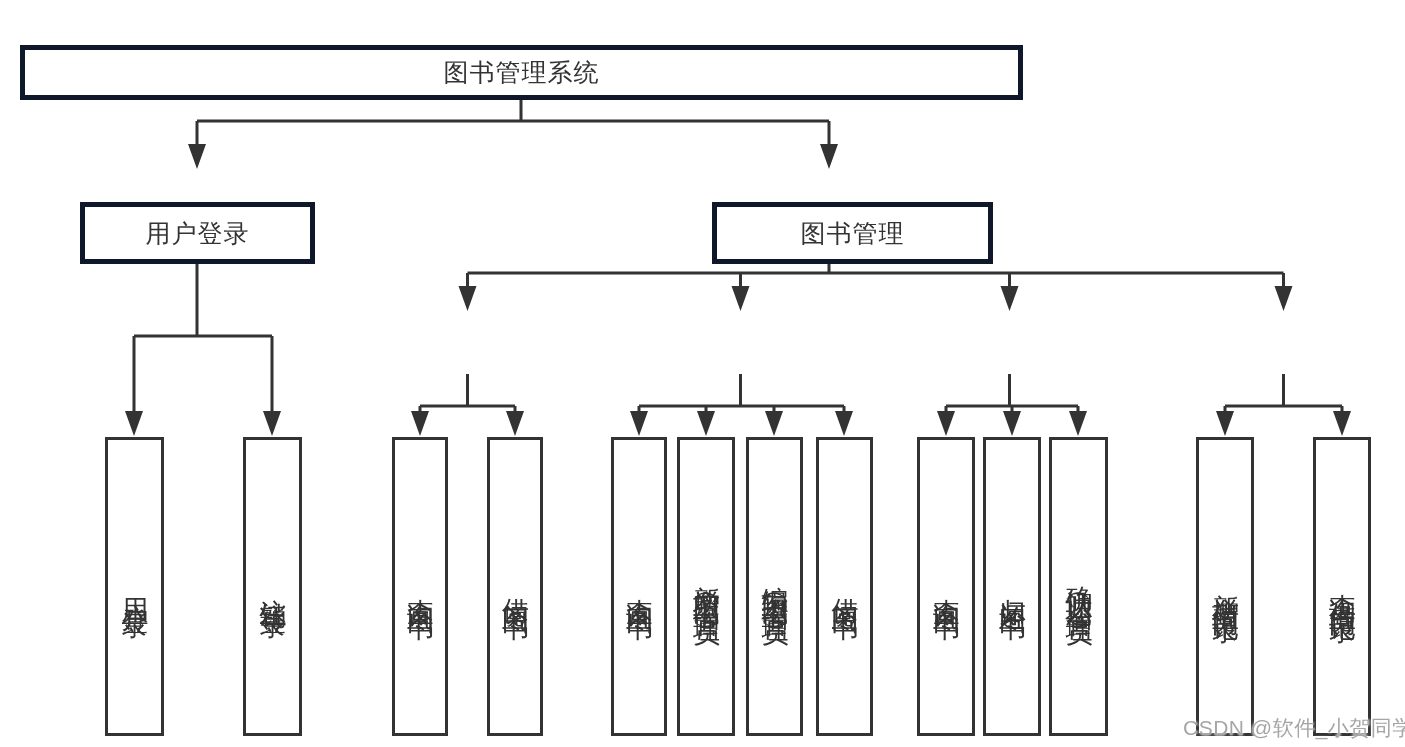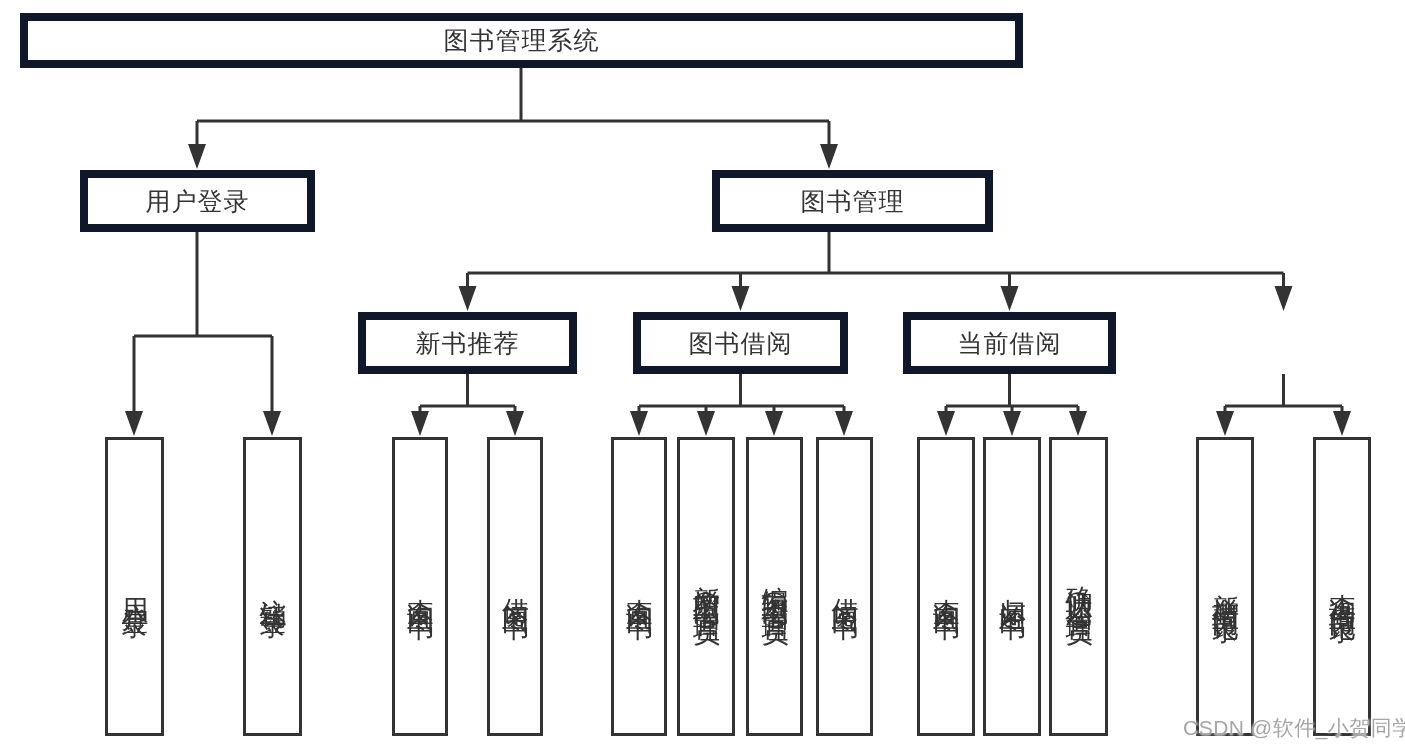--- a/index.html
+++ b/index.html
@@ -3,23 +3,23 @@
 <meta charset="utf-8">
 <style>
   html,body { margin:0; padding:0; background:#ffffff; }
   .stage {
     position:relative; width:1405px; height:747px; background:#ffffff;
     font-family:"Liberation Sans", sans-serif; overflow:hidden;
   }
   .wires { position:absolute; left:0; top:0; }
   .node {
     position:absolute; box-sizing:border-box;
-    border:8px solid #0f172a; background:#ffffff;
+    border:5px solid #0f172a; background:#ffffff;
     display:flex; align-items:center; justify-content:center;
-    font-size:25px; color:#333333; letter-spacing:1px; white-space:nowrap;
+    font-size:25px; color:#333333; letter-spacing:1px; white-space:nowrap;margin-top:32px;
   }
   .leaf {
     position:absolute; top:437px; height:299px; box-sizing:border-box;
     border:3px solid #333333; background:#ffffff;
     display:flex; align-items:center; justify-content:center;
   }
   .vtext {
     writing-mode:vertical-rl; text-orientation:mixed;
     font-size:27px; letter-spacing:5px; line-height:1;
     color:#333333; white-space:nowrap;
@@ -54,23 +54,20 @@
              M937 411 H955 L946 436 Z M1003 411 H1021 L1012 436 Z
              M1069 411 H1087 L1078 436 Z M1216 411 H1234 L1225 436 Z
              M1333 411 H1351 L1342 436 Z"></path>
   </svg>
 
   <div class="node" style="left:20px; top:13px; width:1003px; height:55px;">图书管理系统</div>
 
   <div class="node" style="left:80px; top:170px; width:235px; height:62px;">用户登录</div>
   <div class="node" style="left:712px; top:170px; width:281px; height:62px;">图书管理</div>
 
-  <div class="node" style="left:358px; top:312px; width:219px; height:62px;">新书推荐</div>
-  <div class="node" style="left:633px; top:312px; width:215px; height:62px;">图书借阅</div>
-  <div class="node" style="left:903px; top:312px; width:213px; height:62px;">当前借阅</div>
 
   <div class="leaf" style="left:105px; width:59px;">
     <span class="vtext">用户登录</span>
   </div>
   <div class="leaf" style="left:243px; width:59px;">
     <span class="vtext">注销登录</span>
   </div>
 
   <div class="leaf" style="left:392px; width:56px;">
     <span class="vtext">查询图书</span>

